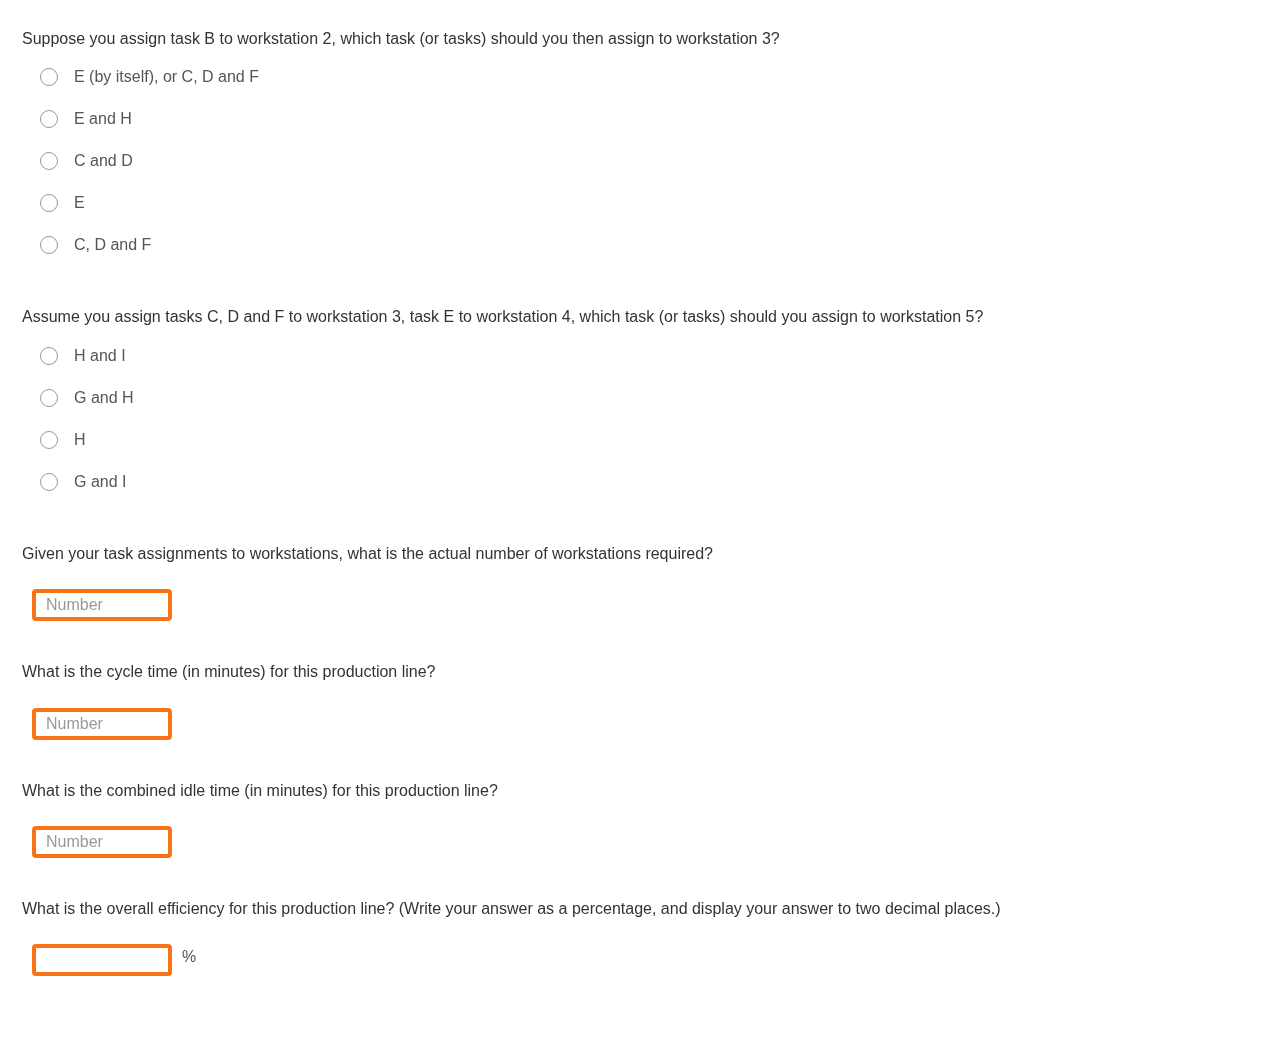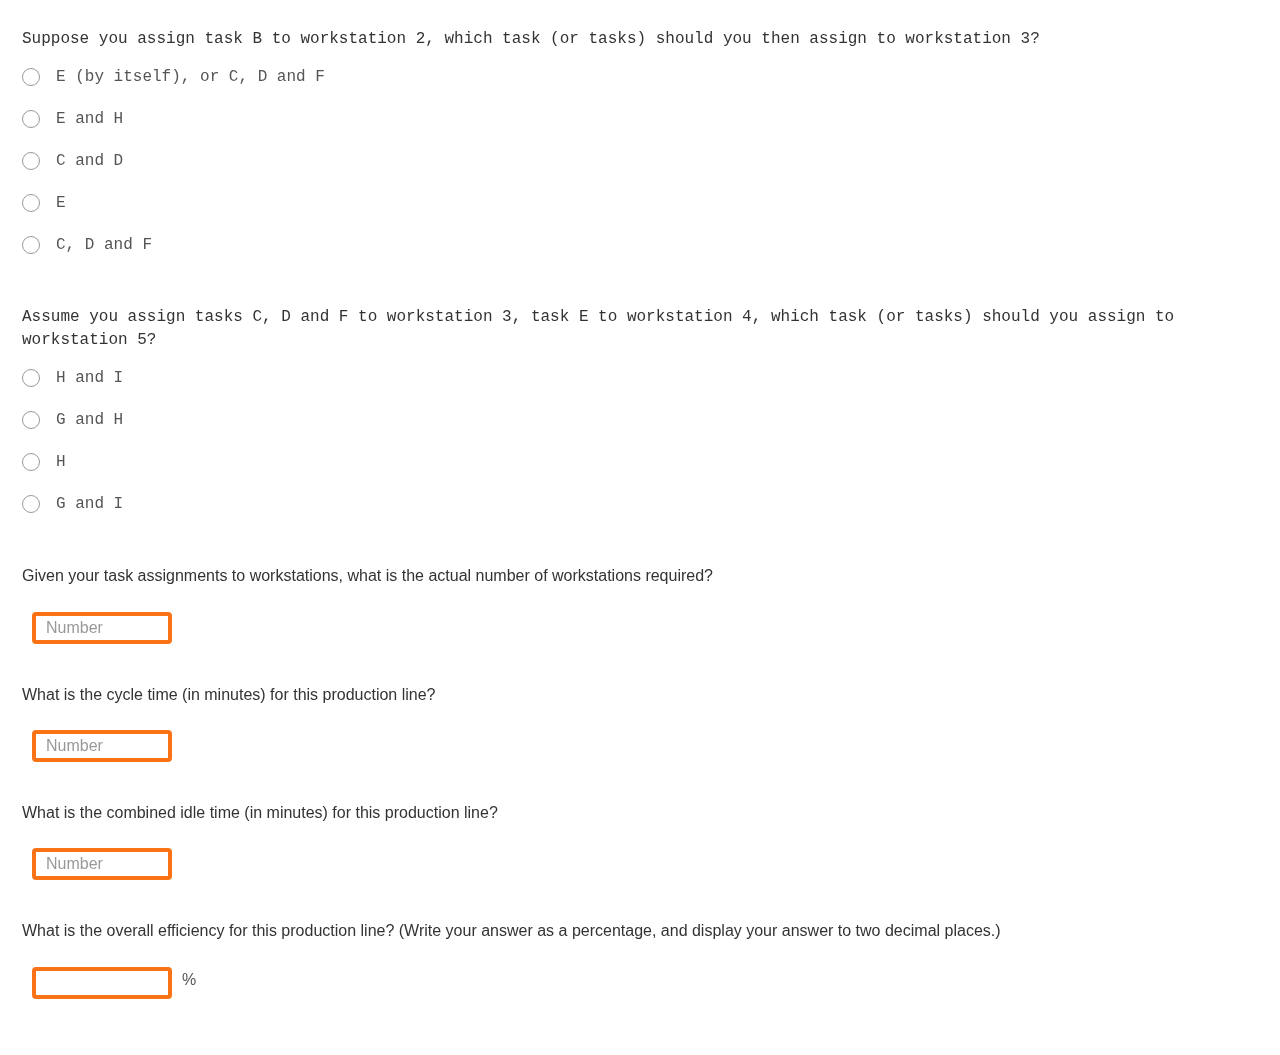--- a/index.html
+++ b/index.html
@@ -10,31 +10,31 @@
     body {
       font-family: -apple-system, BlinkMacSystemFont, "Segoe UI", Helvetica, Arial, sans-serif;
       font-size: 16px;
       color: #333;
       background: #fff;
       padding: 28px 22px;
       width: 1280px;
     }
     .question-block {
       margin-bottom: 52px;
-      font-family: Liberation Mono, monospace;
     }
     .question-text {
       color: #333;
       font-size: 16px;
       margin-bottom: 18px;
       line-height: 1.4;
     }
     .option-row {
       display: flex;
       align-items: center;
+      margin-left: 18px;
       margin-bottom: 24px;
     }
     .radio-circle {
       width: 18px;
       height: 18px;
       border: 1.5px solid #999;
       border-radius: 50%;
       margin-right: 16px;
       flex-shrink: 0;
       background: #fff;

